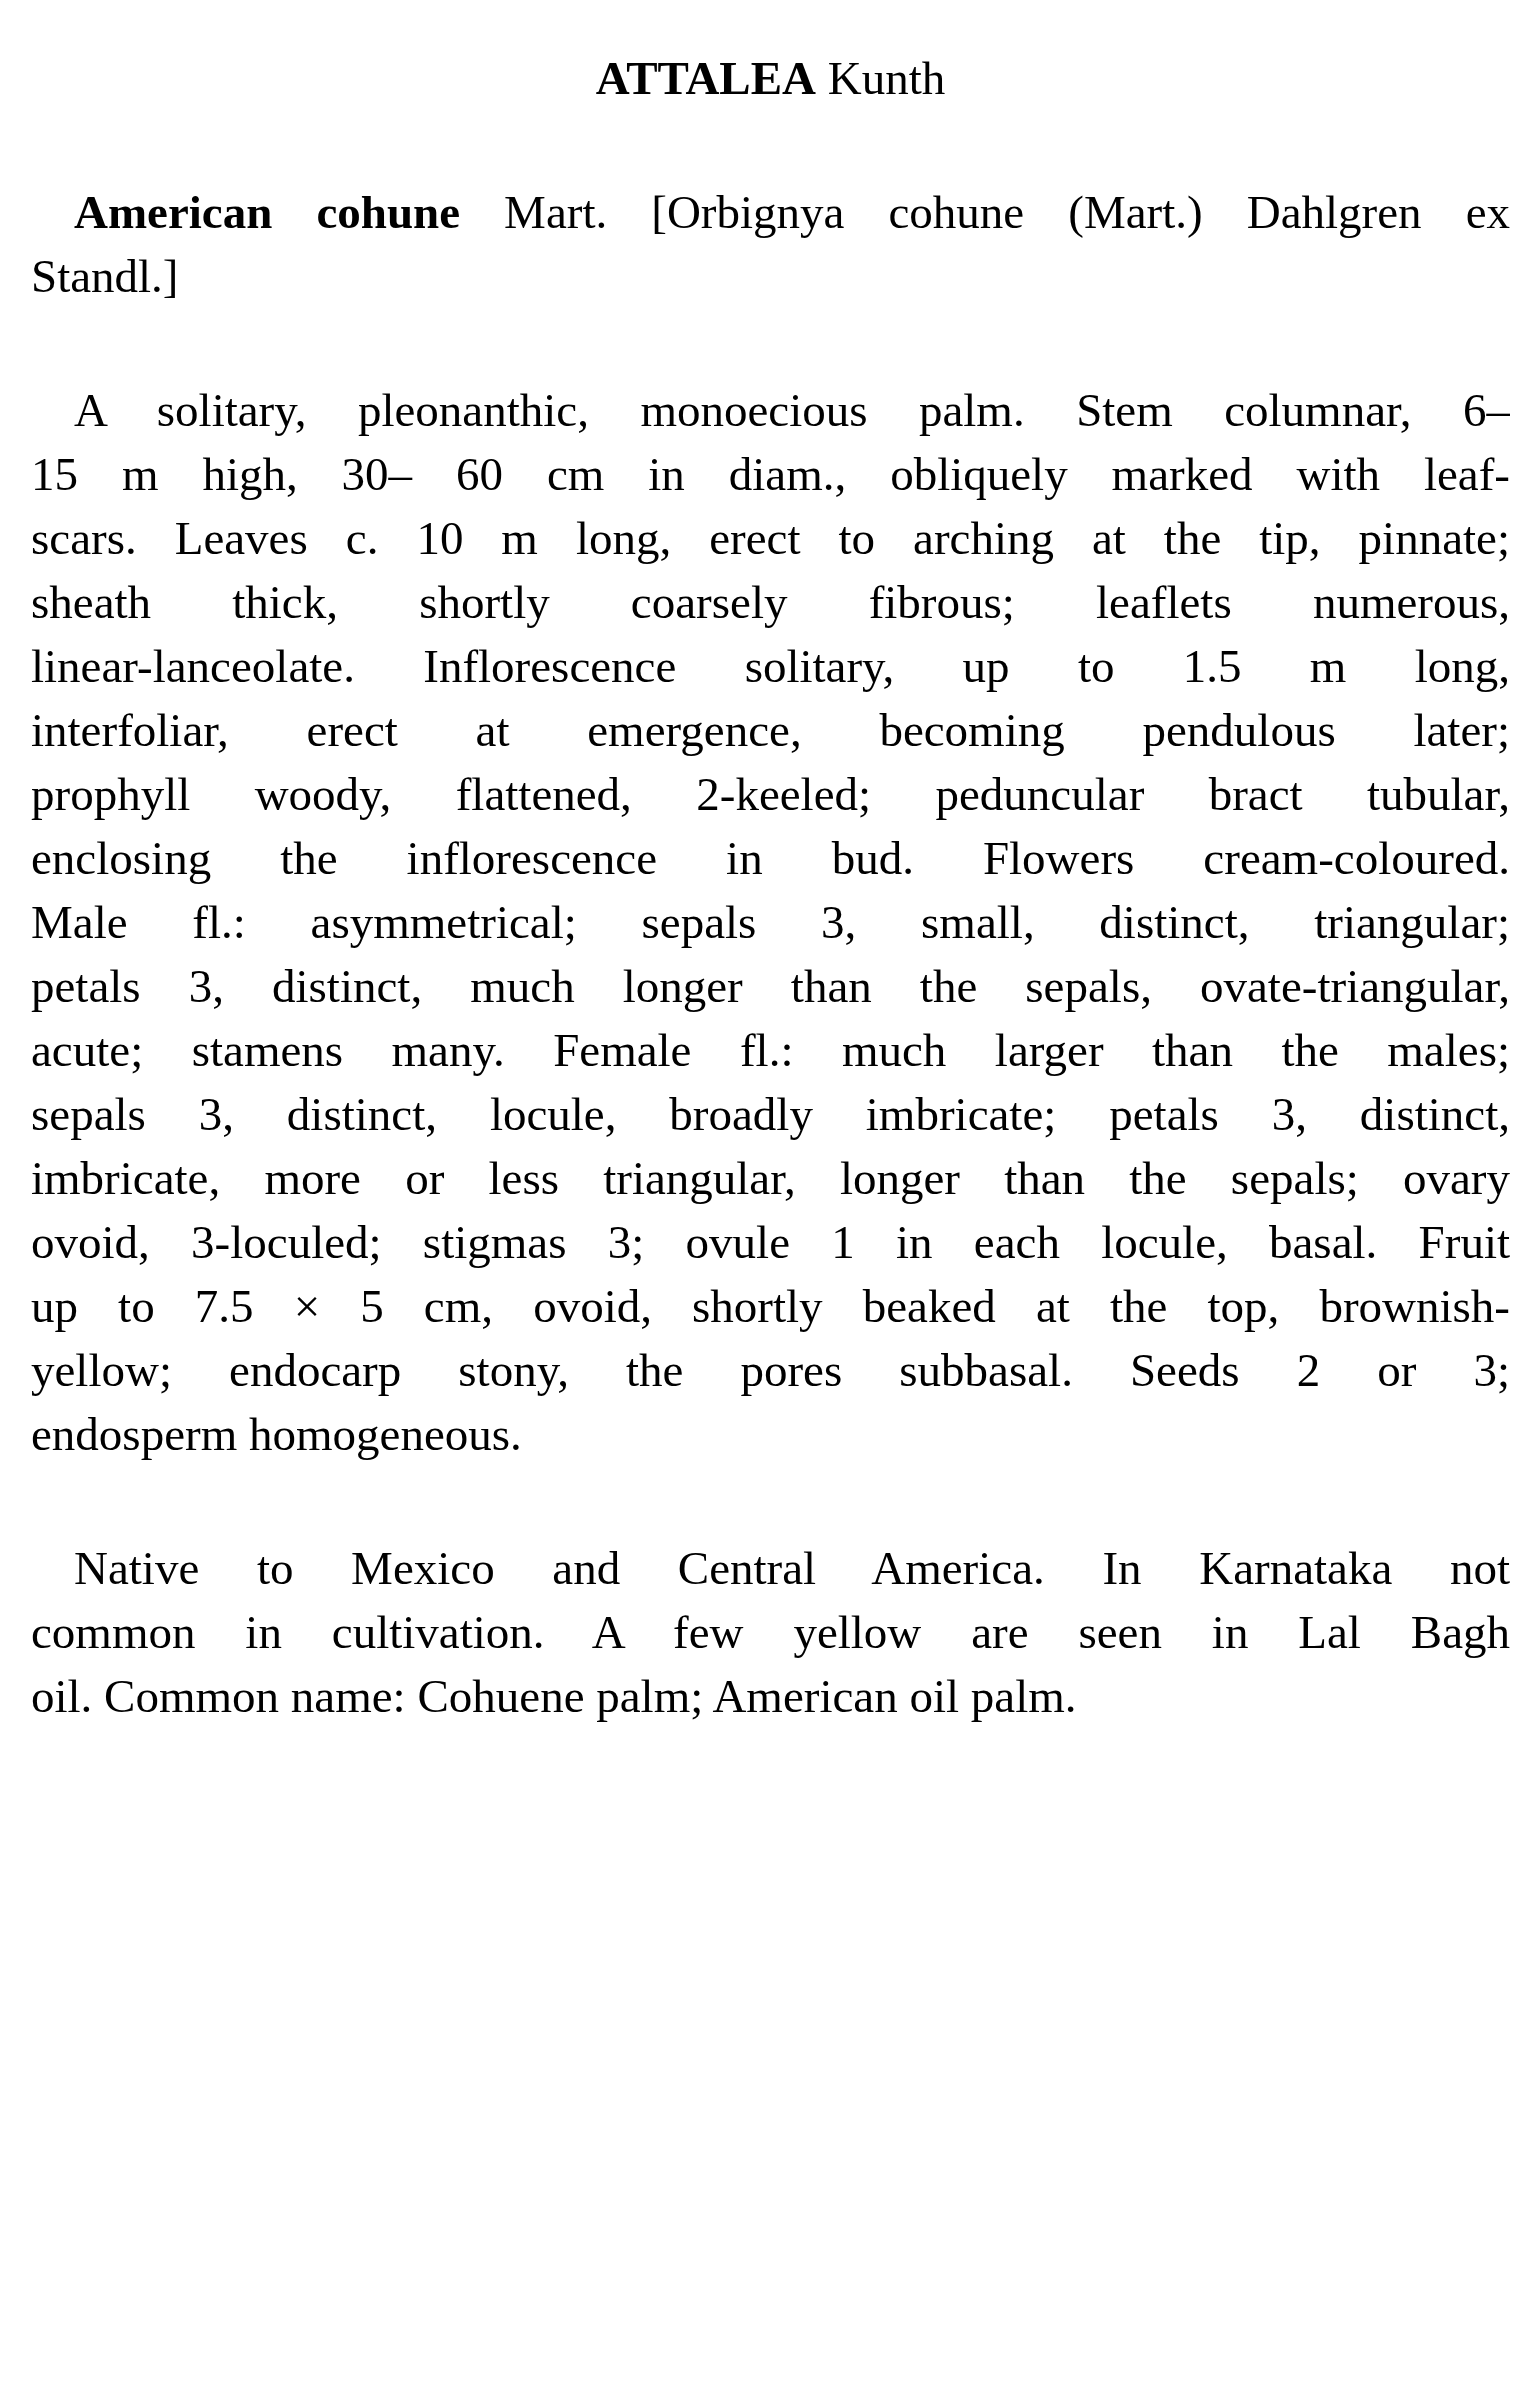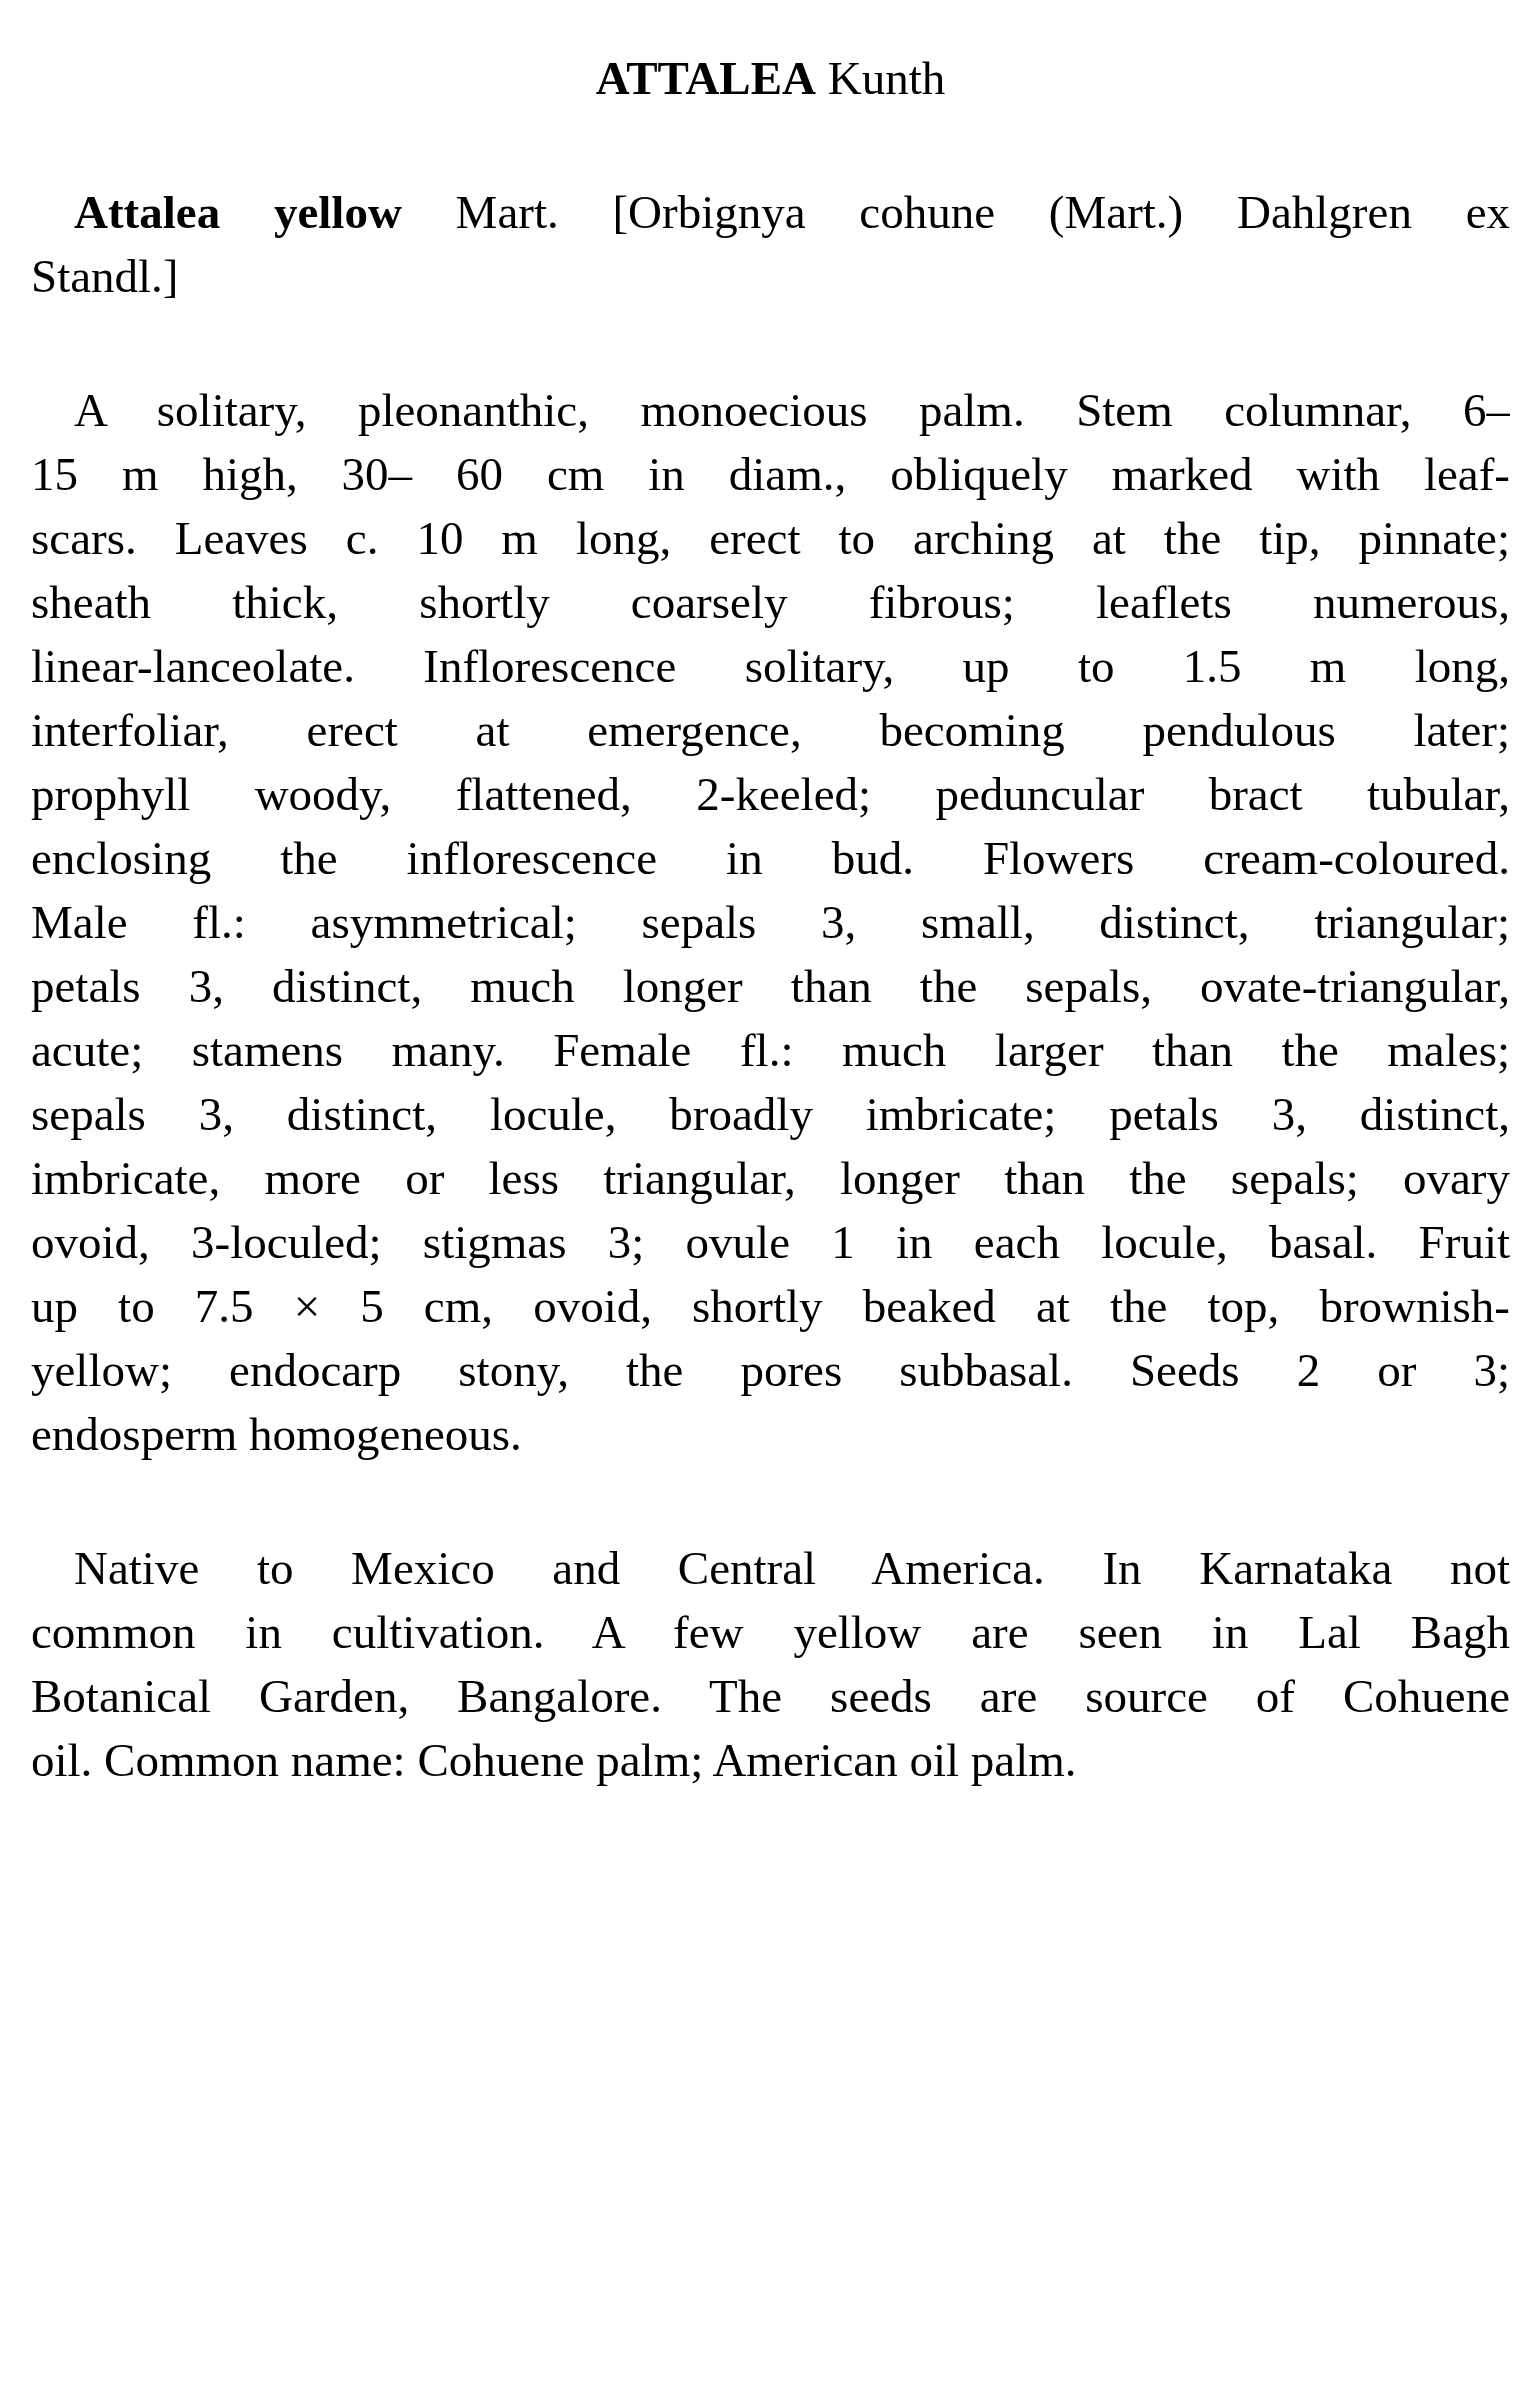--- a/index.html
+++ b/index.html
@@ -45,21 +45,21 @@
   .b{font-weight:bold;}
   .i{}
 </style>
 </head>
 <body>
 
 <div class="page">
   <h1 class="title"><span class="b">ATTALEA</span><span> Kunth</span></h1>
   <div id="paragraphs">
       <div class="para">
-        <div class="line indent"><span class="b">Attalea yellow</span><span> Mart. [</span><span class="i">Orbignya cohune</span><span> (Mart.) Dahlgren ex</span></div>
+        <div class="line indent"><span class="b">American cohune</span><span> Mart. [</span><span class="i">Orbignya cohune</span><span> (Mart.) Dahlgren ex</span></div>
         <div class="line last"><span>Standl.]</span></div>
       </div>
       <div class="para">
         <div class="line indent"><span>A solitary, pleonanthic, monoecious palm. Stem columnar, 6–</span></div>
         <div class="line"><span>15 m high, 30– 60 cm in diam., obliquely marked with leaf-</span></div>
         <div class="line"><span>scars. Leaves </span><span class="i">c.</span><span> 10 m long, erect to arching at the tip, pinnate;</span></div>
         <div class="line"><span>sheath thick, shortly coarsely fibrous; leaflets numerous,</span></div>
         <div class="line"><span>linear-lanceolate. Inflorescence solitary, up to 1.5 m long,</span></div>
         <div class="line"><span>interfoliar, erect at emergence, becoming pendulous later;</span></div>
         <div class="line"><span>prophyll woody, flattened, 2-keeled; peduncular bract tubular,</span></div>
@@ -70,18 +70,17 @@
         <div class="line"><span>sepals 3, distinct, locule, broadly imbricate; petals 3, distinct,</span></div>
         <div class="line"><span>imbricate, more or less triangular, longer than the sepals; ovary</span></div>
         <div class="line"><span>ovoid, 3-loculed; stigmas 3; ovule 1 in each locule, basal. Fruit</span></div>
         <div class="line"><span>up to 7.5 × 5 cm, ovoid, shortly beaked at the top, brownish-</span></div>
         <div class="line"><span>yellow; endocarp stony, the pores subbasal. Seeds 2 or 3;</span></div>
         <div class="line last"><span>endosperm homogeneous.</span></div>
       </div>
       <div class="para">
         <div class="line indent"><span>Native to Mexico and Central America. In Karnataka not</span></div>
         <div class="line"><span>common in cultivation. A few yellow are seen in Lal Bagh</span></div>
-        <div class="line"><span>Botanical Garden, Bangalore. The seeds are source of Cohuene</span></div>
         <div class="line last"><span>oil. Common name: Cohuene palm; American oil palm.</span></div>
       </div>
     </div>
 </div>
 
 
 </body></html>

